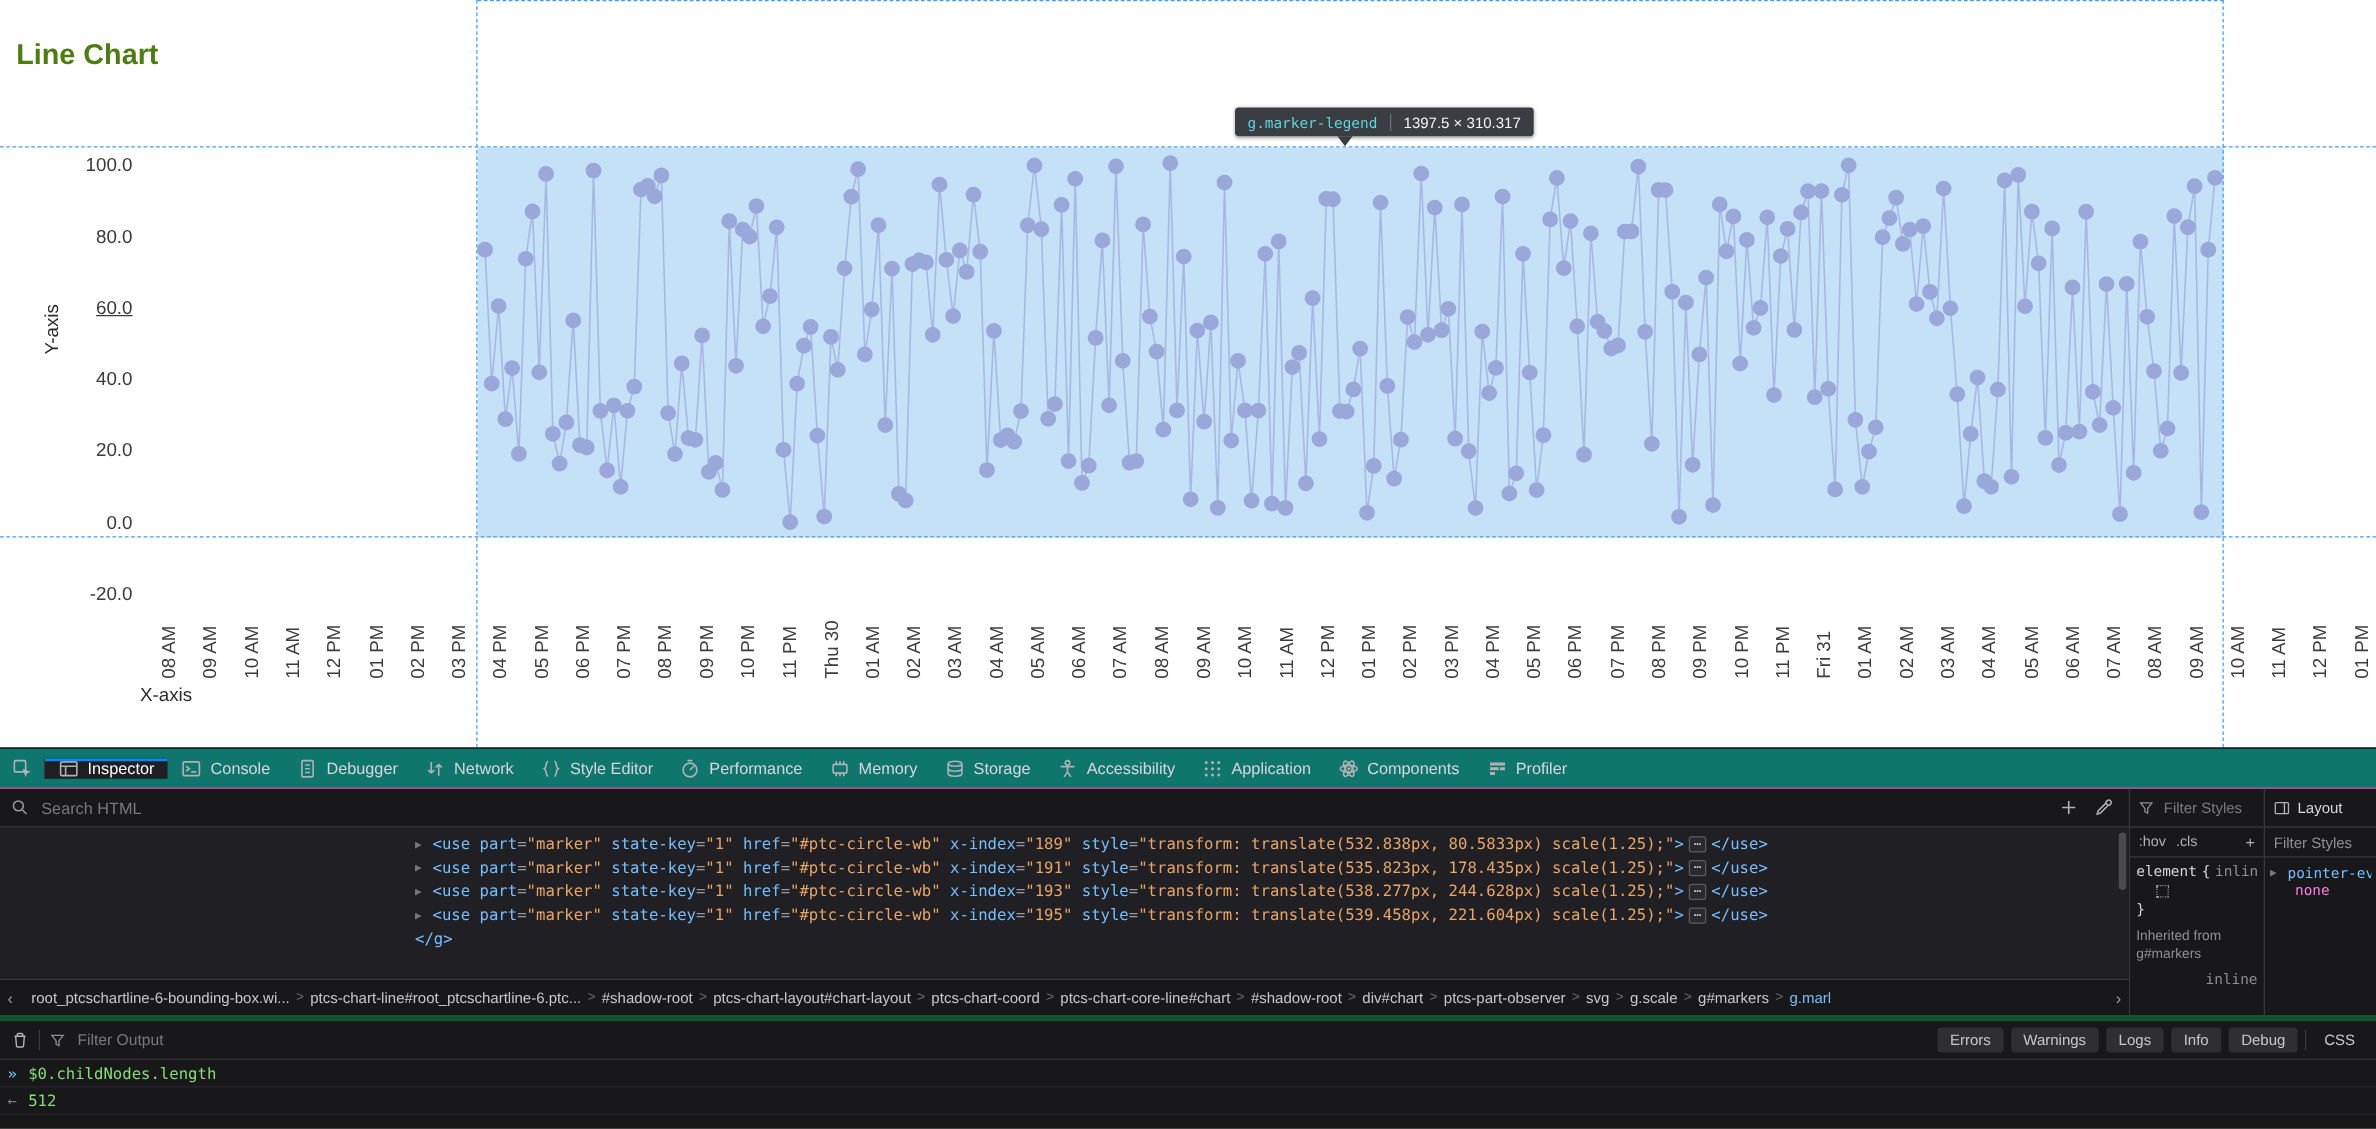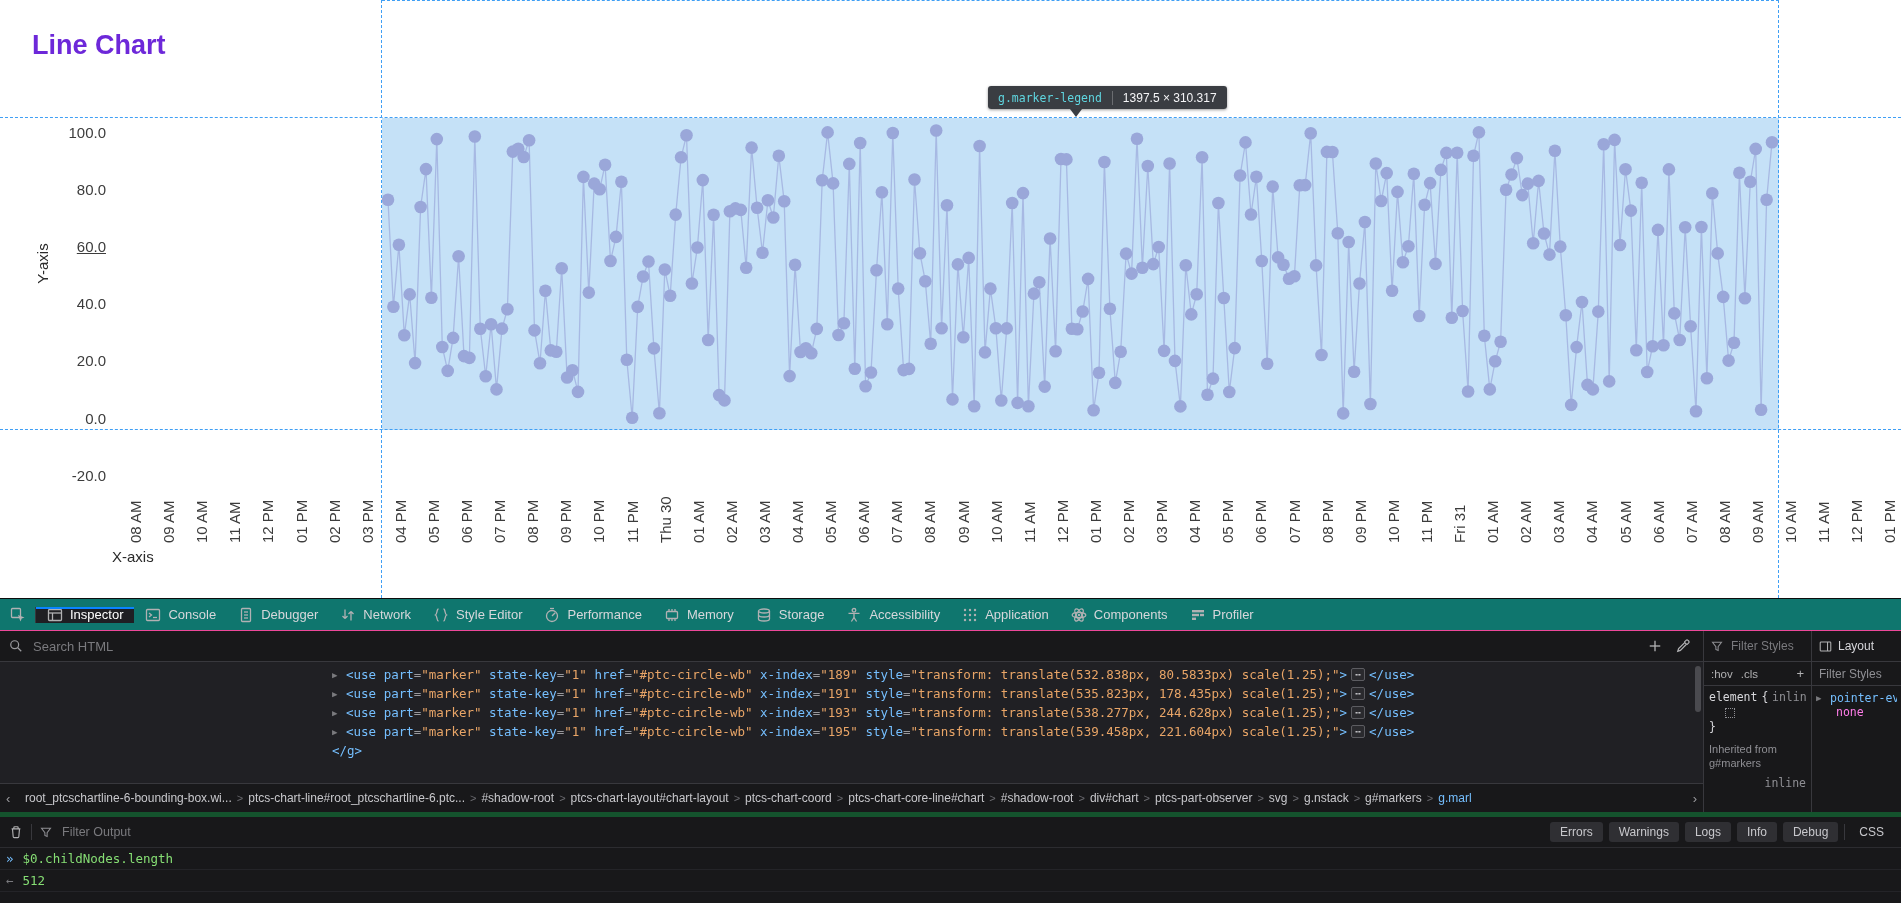--- a/index.html
+++ b/index.html
@@ -1,20 +1,20 @@
 <!DOCTYPE html>
 <html><head>
 <meta charset="utf-8">
 <style>
   html,body{margin:0;padding:0;overflow:hidden}
   body{width:1901px;height:903px;position:relative;background:#fff;font-family:"Liberation Sans",sans-serif;}
 
   
   .page{position:absolute;left:0;top:0;width:1901px;height:598px;background:#fff;overflow:hidden}
-  .page-title{position:absolute;left:32px;top:30px;font-size:27px;font-weight:600;color:#6d28d9}
+  .page-title{position:absolute;left:13px;top:30px;font-size:23px;font-weight:600;color:#4d7c0f}
   .chart-svg{position:absolute;left:0;top:0}
   .highlight-overlay{position:absolute;left:382px;top:118px;width:1397px;height:312px;background:rgba(110,180,235,.40);pointer-events:none}
   .guide{position:absolute;pointer-events:none}
   .guide.h{border-top:1px dashed #3f9ff5;height:0}
   .guide.v{border-left:1px dashed #3f9ff5;width:0}
   .g-h1{left:0;top:117px;width:1901px}
   .g-h2{left:0;top:429px;width:1901px}
   .g-h0{left:382px;top:0;width:1397px}
   .g-v1{left:381px;top:0;height:598px}
   .g-v2{left:1778px;top:0;height:598px}
@@ -646,21 +646,21 @@
           <span class="bc-item">ptcs-chart-core-line#chart</span>
           <span class="bc-sep">&gt;</span>
           <span class="bc-item">#shadow-root</span>
           <span class="bc-sep">&gt;</span>
           <span class="bc-item">div#chart</span>
           <span class="bc-sep">&gt;</span>
           <span class="bc-item">ptcs-part-observer</span>
           <span class="bc-sep">&gt;</span>
           <span class="bc-item">svg</span>
           <span class="bc-sep">&gt;</span>
-          <span class="bc-item">g.nstack</span>
+          <span class="bc-item">g.scale</span>
           <span class="bc-sep">&gt;</span>
           <span class="bc-item">g#markers</span>
           <span class="bc-sep">&gt;</span>
           <span class="bc-item selected">g.marl</span>
         </div>
     </div>
 
     <div class="dt-colA">
       <div class="panel-head">
         <span>

